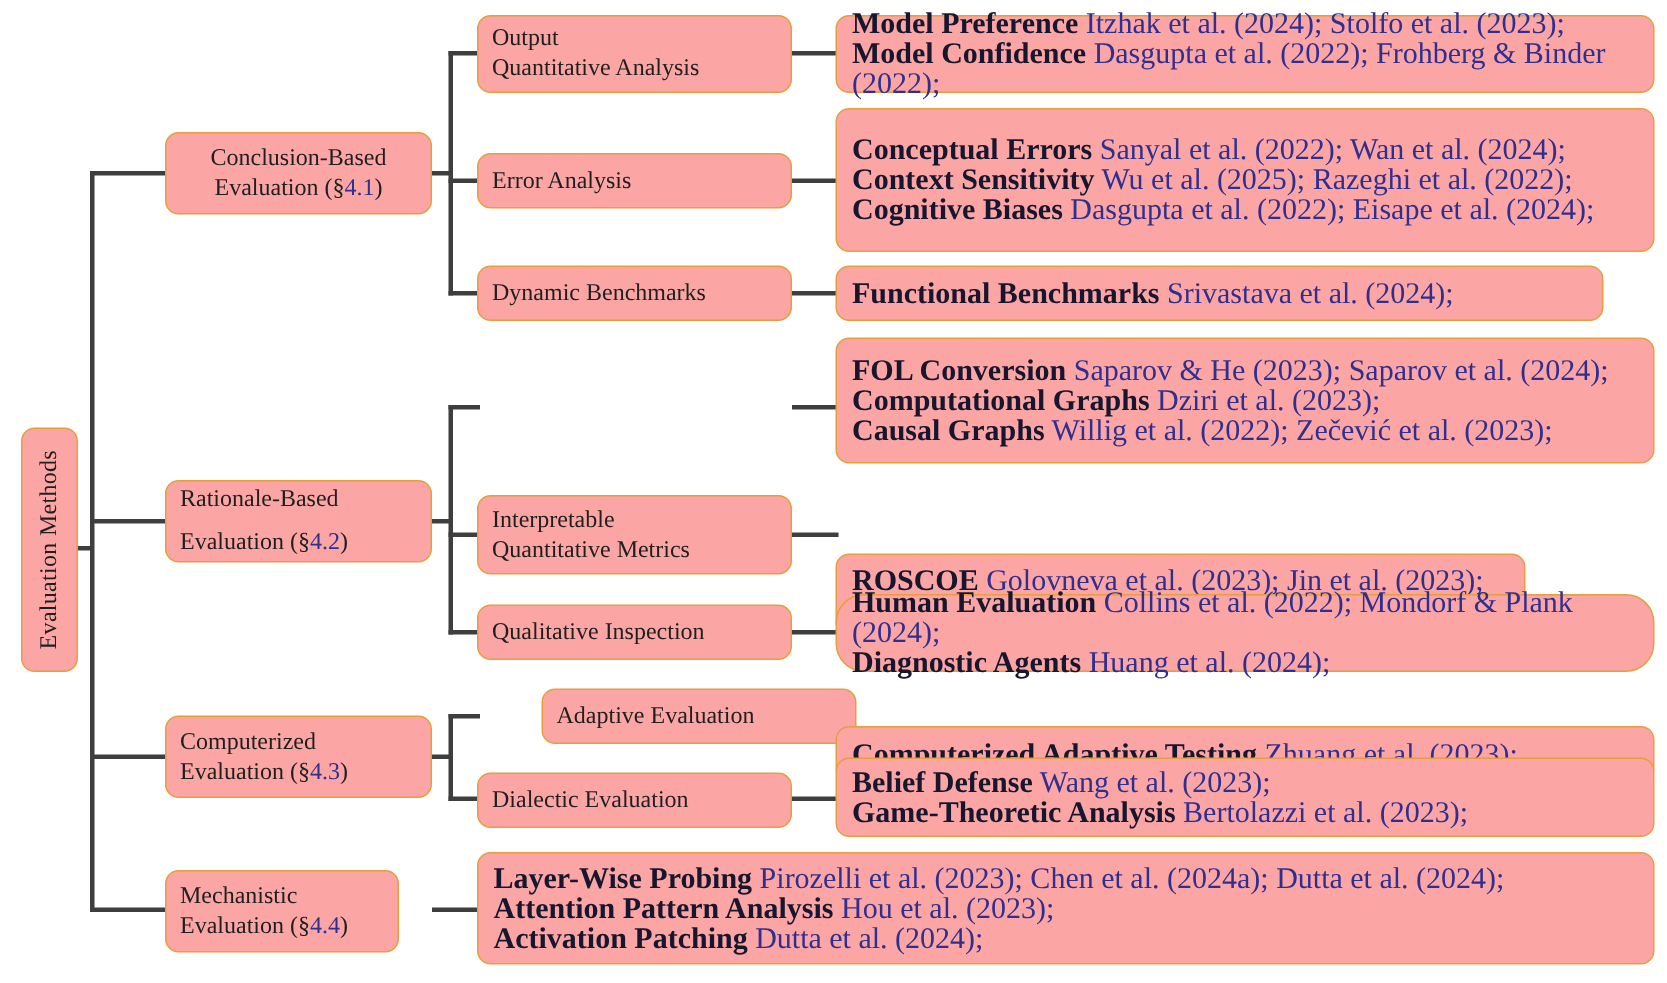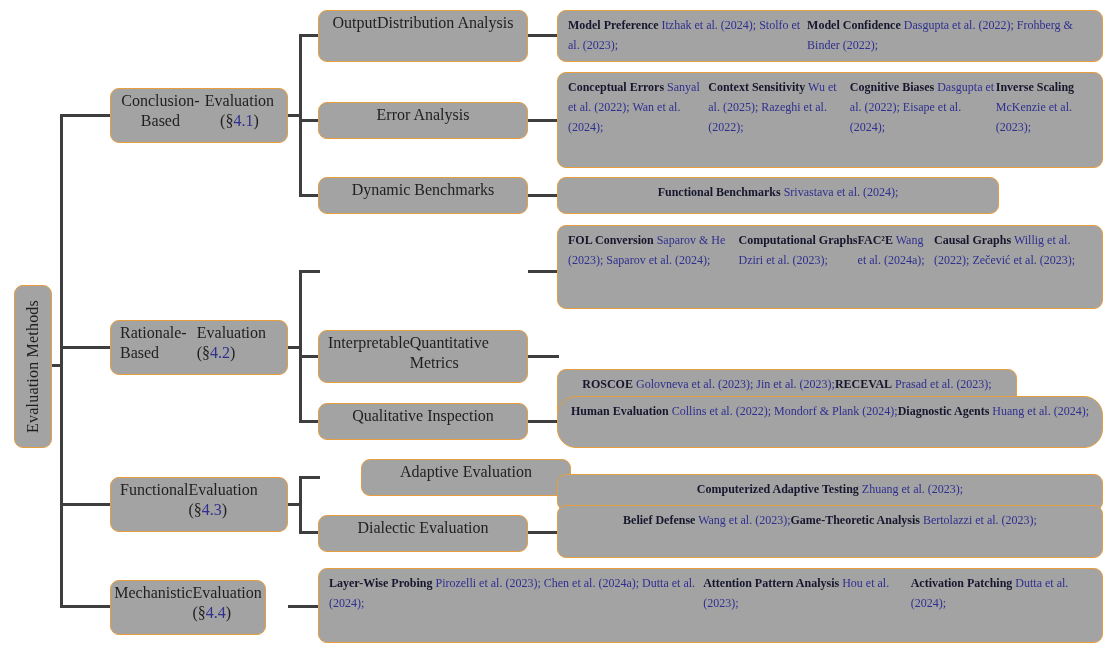--- a/index.html
+++ b/index.html
@@ -9,31 +9,31 @@
     background:#ffffff;
     font-family:"Liberation Serif","DejaVu Serif",serif;
     color:#1f1f1f;
     overflow:hidden;
   }
   .node{
     position:absolute;
     box-sizing:border-box;
     border:1.6px solid #E69E3E;
     border-radius:9px;
-    background:#a3a3a3;
+    background:#fca5a5;
     display:flex;
-    flex-direction:row;
+    flex-direction:column;
     justify-content:center;
     padding:2px 9px;
     font-size:16px;
     line-height:20px;
   }
   .leaf{
     padding:4px 10px;
-    font-size:12px;
+    font-size:20px;
     line-height:20px;
   }
   .leaf-line b{color:#16162e;font-weight:bold;}
   .refs{color:#2F2F8F;}
   .section-ref{color:#2F2F8F;}
   .root-box{align-items:center;padding:2px;}
   .root-label{
     writing-mode:vertical-rl;
     transform:rotate(180deg);
     white-space:nowrap;
@@ -85,36 +85,36 @@
   <div class="hline" style="left:528px;top:531px;width:31px;"></div>
 
   <div class="node root-box" style="left:14px;top:285px;width:38px;height:163px;">
     <span class="root-label">Evaluation Methods</span>
   </div>
 
   <div class="node" style="left:110px;top:88px;width:178px;height:55px;text-align:center;">
     <div>Conclusion-Based</div>
     <div><span>Evaluation (§</span><span class="section-ref">4.1</span><span>)</span></div>
   </div>
-  <div class="node" style="left:110px;top:320px;width:178px;height:55px;">
+  <div class="node" style="left:110px;top:320px;width:178px;height:55px;justify-content:space-between;">
     <div>Rationale-Based</div>
     <div><span>Evaluation (§</span><span class="section-ref">4.2</span><span>)</span></div>
   </div>
   <div class="node" style="left:110px;top:477px;width:178px;height:55px;">
-    <div>Functional</div>
+    <div>Computerized</div>
     <div><span>Evaluation (§</span><span class="section-ref">4.3</span><span>)</span></div>
   </div>
   <div class="node" style="left:110px;top:580px;width:156px;height:55px;">
     <div>Mechanistic</div>
     <div><span>Evaluation (§</span><span class="section-ref">4.4</span><span>)</span></div>
   </div>
 
   <div class="node" style="left:318px;top:10px;width:210px;height:52px;">
     <div>Output</div>
-    <div>Distribution Analysis</div>
+    <div>Quantitative Analysis</div>
   </div>
   <div class="node" style="left:318px;top:102px;width:210px;height:37px;">
     <div>Error Analysis</div>
   </div>
   <div class="node" style="left:318px;top:177px;width:210px;height:37px;">
     <div>Dynamic Benchmarks</div>
   </div>
   <div class="node" style="left:318px;top:330px;width:210px;height:53px;">
     <div>Interpretable</div>
     <div>Quantitative Metrics</div>
@@ -131,45 +131,43 @@
 
   <div class="node leaf" style="left:557px;top:10px;width:546px;height:52px;">
     <div class="leaf-line"><b>Model Preference</b><span class="refs"> Itzhak et al. (2024); Stolfo et al. (2023);</span></div>
     <div class="leaf-line"><b>Model Confidence</b><span class="refs"> Dasgupta et al. (2022); Frohberg &amp; Binder (2022);</span></div>
   </div>
 
   <div class="node leaf" style="left:557px;top:72px;width:546px;height:96px;">
     <div class="leaf-line"><b>Conceptual Errors</b><span class="refs"> Sanyal et al. (2022); Wan et al. (2024);</span></div>
     <div class="leaf-line"><b>Context Sensitivity</b><span class="refs"> Wu et al. (2025); Razeghi et al. (2022);</span></div>
     <div class="leaf-line"><b>Cognitive Biases</b><span class="refs"> Dasgupta et al. (2022); Eisape et al. (2024);</span></div>
-    <div class="leaf-line"><b>Inverse Scaling</b><span class="refs"> McKenzie et al. (2023);</span></div>
   </div>
 
-  <div class="node leaf" style="left:557px;top:177px;width:442px;height:37px;">
+  <div class="node leaf" style="left:557px;top:177px;width:512px;height:37px;">
     <div class="leaf-line"><b>Functional Benchmarks</b><span class="refs"> Srivastava et al. (2024);</span></div>
   </div>
 
   <div class="node leaf" style="left:557px;top:225px;width:546px;height:84px;">
     <div class="leaf-line"><b>FOL Conversion</b><span class="refs"> Saparov &amp; He (2023); Saparov et al. (2024);</span></div>
     <div class="leaf-line"><b>Computational Graphs</b><span class="refs"> Dziri et al. (2023);</span></div>
-    <div class="leaf-line"><b>FAC²E</b><span class="refs"> Wang et al. (2024a);</span></div>
     <div class="leaf-line"><b>Causal Graphs</b><span class="refs"> Willig et al. (2022); Zečević et al. (2023);</span></div>
   </div>
 
   <div class="node leaf" style="left:557px;top:329px;width:460px;height:55px;margin-top:40px;">
     <div class="leaf-line"><b>ROSCOE</b><span class="refs"> Golovneva et al. (2023); Jin et al. (2023);</span></div>
     <div class="leaf-line"><b>RECEVAL</b><span class="refs"> Prasad et al. (2023);</span></div>
   </div>
 
   <div class="node leaf" style="left:557px;top:396px;width:546px;height:52px;border-radius:19px;">
     <div class="leaf-line"><b>Human Evaluation</b><span class="refs"> Collins et al. (2022); Mondorf &amp; Plank (2024);</span></div>
     <div class="leaf-line"><b>Diagnostic Agents</b><span class="refs"> Huang et al. (2024);</span></div>
   </div>
 
-  <div class="node leaf" style="left:557px;top:474px;width:546px;height:37px;">
+  <div class="node leaf" style="left:557px;top:484px;width:546px;height:37px;">
     <div class="leaf-line"><b>Computerized Adaptive Testing</b><span class="refs"> Zhuang et al. (2023);</span></div>
   </div>
 
   <div class="node leaf" style="left:557px;top:505px;width:546px;height:53px;">
     <div class="leaf-line"><b>Belief Defense</b><span class="refs"> Wang et al. (2023);</span></div>
     <div class="leaf-line"><b>Game-Theoretic Analysis</b><span class="refs"> Bertolazzi et al. (2023);</span></div>
   </div>
 
   <div class="node leaf" style="left:318px;top:568px;width:785px;height:75px;">
     <div class="leaf-line"><b>Layer-Wise Probing</b><span class="refs"> Pirozelli et al. (2023); Chen et al. (2024a); Dutta et al. (2024);</span></div>

